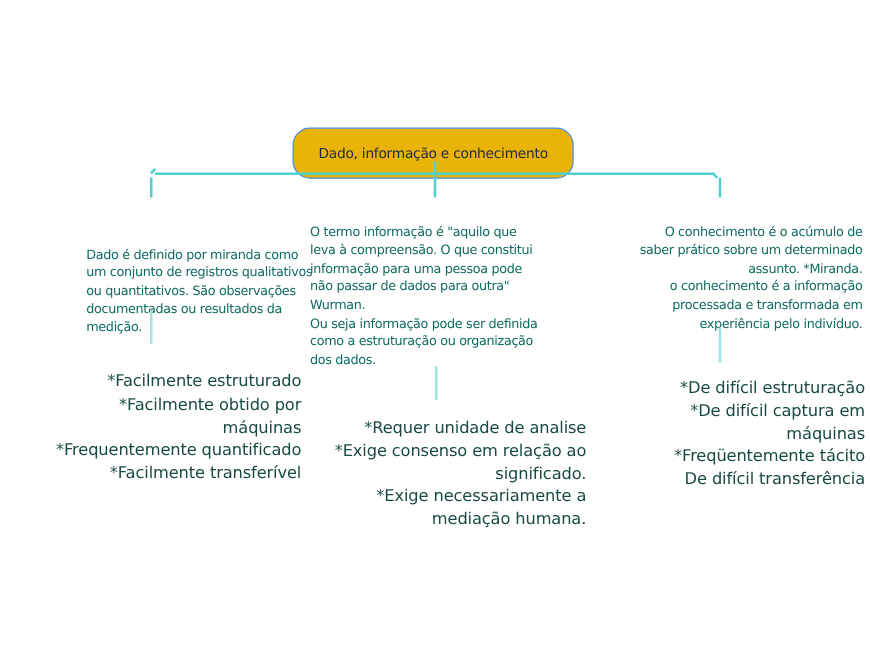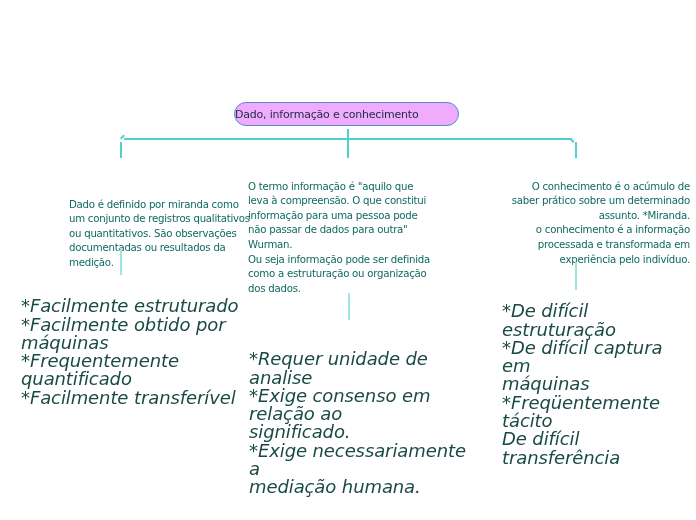--- a/index.html
+++ b/index.html
@@ -1,33 +1,33 @@
 <!DOCTYPE html>
 <html><head>
   <meta charset="utf-8">
   <style>
     html, body { margin: 0; padding: 0; background: #ffffff; }
     body { width: 696px; height: 520px; position: relative; overflow: hidden; font-family: "DejaVu Sans", "Liberation Sans", sans-serif; }
     .root-node {
-      position: absolute; left: 234px; top: 102px; width: 225px; height: 24px;
-      border: 1.5px solid #4a90d9; border-radius: 14px; background: #f0abfc;
-      box-sizing: border-box; display: flex; align-items: center; justify-content: flex-start;
+      position: absolute; left: 234px; top: 102px; width: 225px; height: 41px;
+      border: 1.5px solid #4a90d9; border-radius: 14px; background: #eab308;
+      box-sizing: border-box; display: flex; align-items: center; justify-content: center;
       font-size: 11px; color: #1b2a4a; letter-spacing: -0.2px;
     }
     .line { position: absolute; background: #4fd1cf; }
     .hline { height: 1.5px; }
     .vline { width: 1.5px; }
     .stem { position: absolute; width: 1.5px; background: #9fe3e3; }
     .topic {
       position: absolute; font-size: 10.2px; line-height: 14.6px; color: #0f6a5f;
       letter-spacing: -0.25px; white-space: pre-line;
     }
     .notes {
-      position: absolute; font-size: 18px; line-height: 18.3px; color: #1a4a44;
-      font-style: italic; letter-spacing: -0.1px; white-space: pre-line;
+      position: absolute; font-size: 13px; line-height: 18.3px; color: #1a4a44;
+      letter-spacing: -0.1px; white-space: pre-line; text-align: right;
     }
   </style>
 </head>
 <body>
 
 <div class="root-node">
   <span>Dado, informação e conhecimento</span>
 </div>
 
 <div class="line vline" style="left:347px; top:129px; height:29px;"></div>
@@ -57,21 +57,21 @@
   <span>O termo informação é  "aquilo que
 leva à compreensão. O que constitui
 informação para uma pessoa pode
 não passar de dados para outra"
 Wurman.
 Ou seja informação pode ser definida
 como a estruturação ou organização
 dos dados.</span>
 </div>
 <div class="stem" style="left:348px; top:293px; height:27px;"></div>
-<div class="notes" style="left:249px; top:332px; width:220px;">
+<div class="notes" style="left:249px; top:316px; width:220px;">
   <span>*Requer unidade de analise
 *Exige consenso em relação ao
 significado.
 *Exige necessariamente a
  mediação humana.</span>
 </div>
 
 <div class="topic" style="left:475px; top:165px; width:215px;text-align:right;">
   <span>O conhecimento é o acúmulo de
 saber prático sobre um determinado

